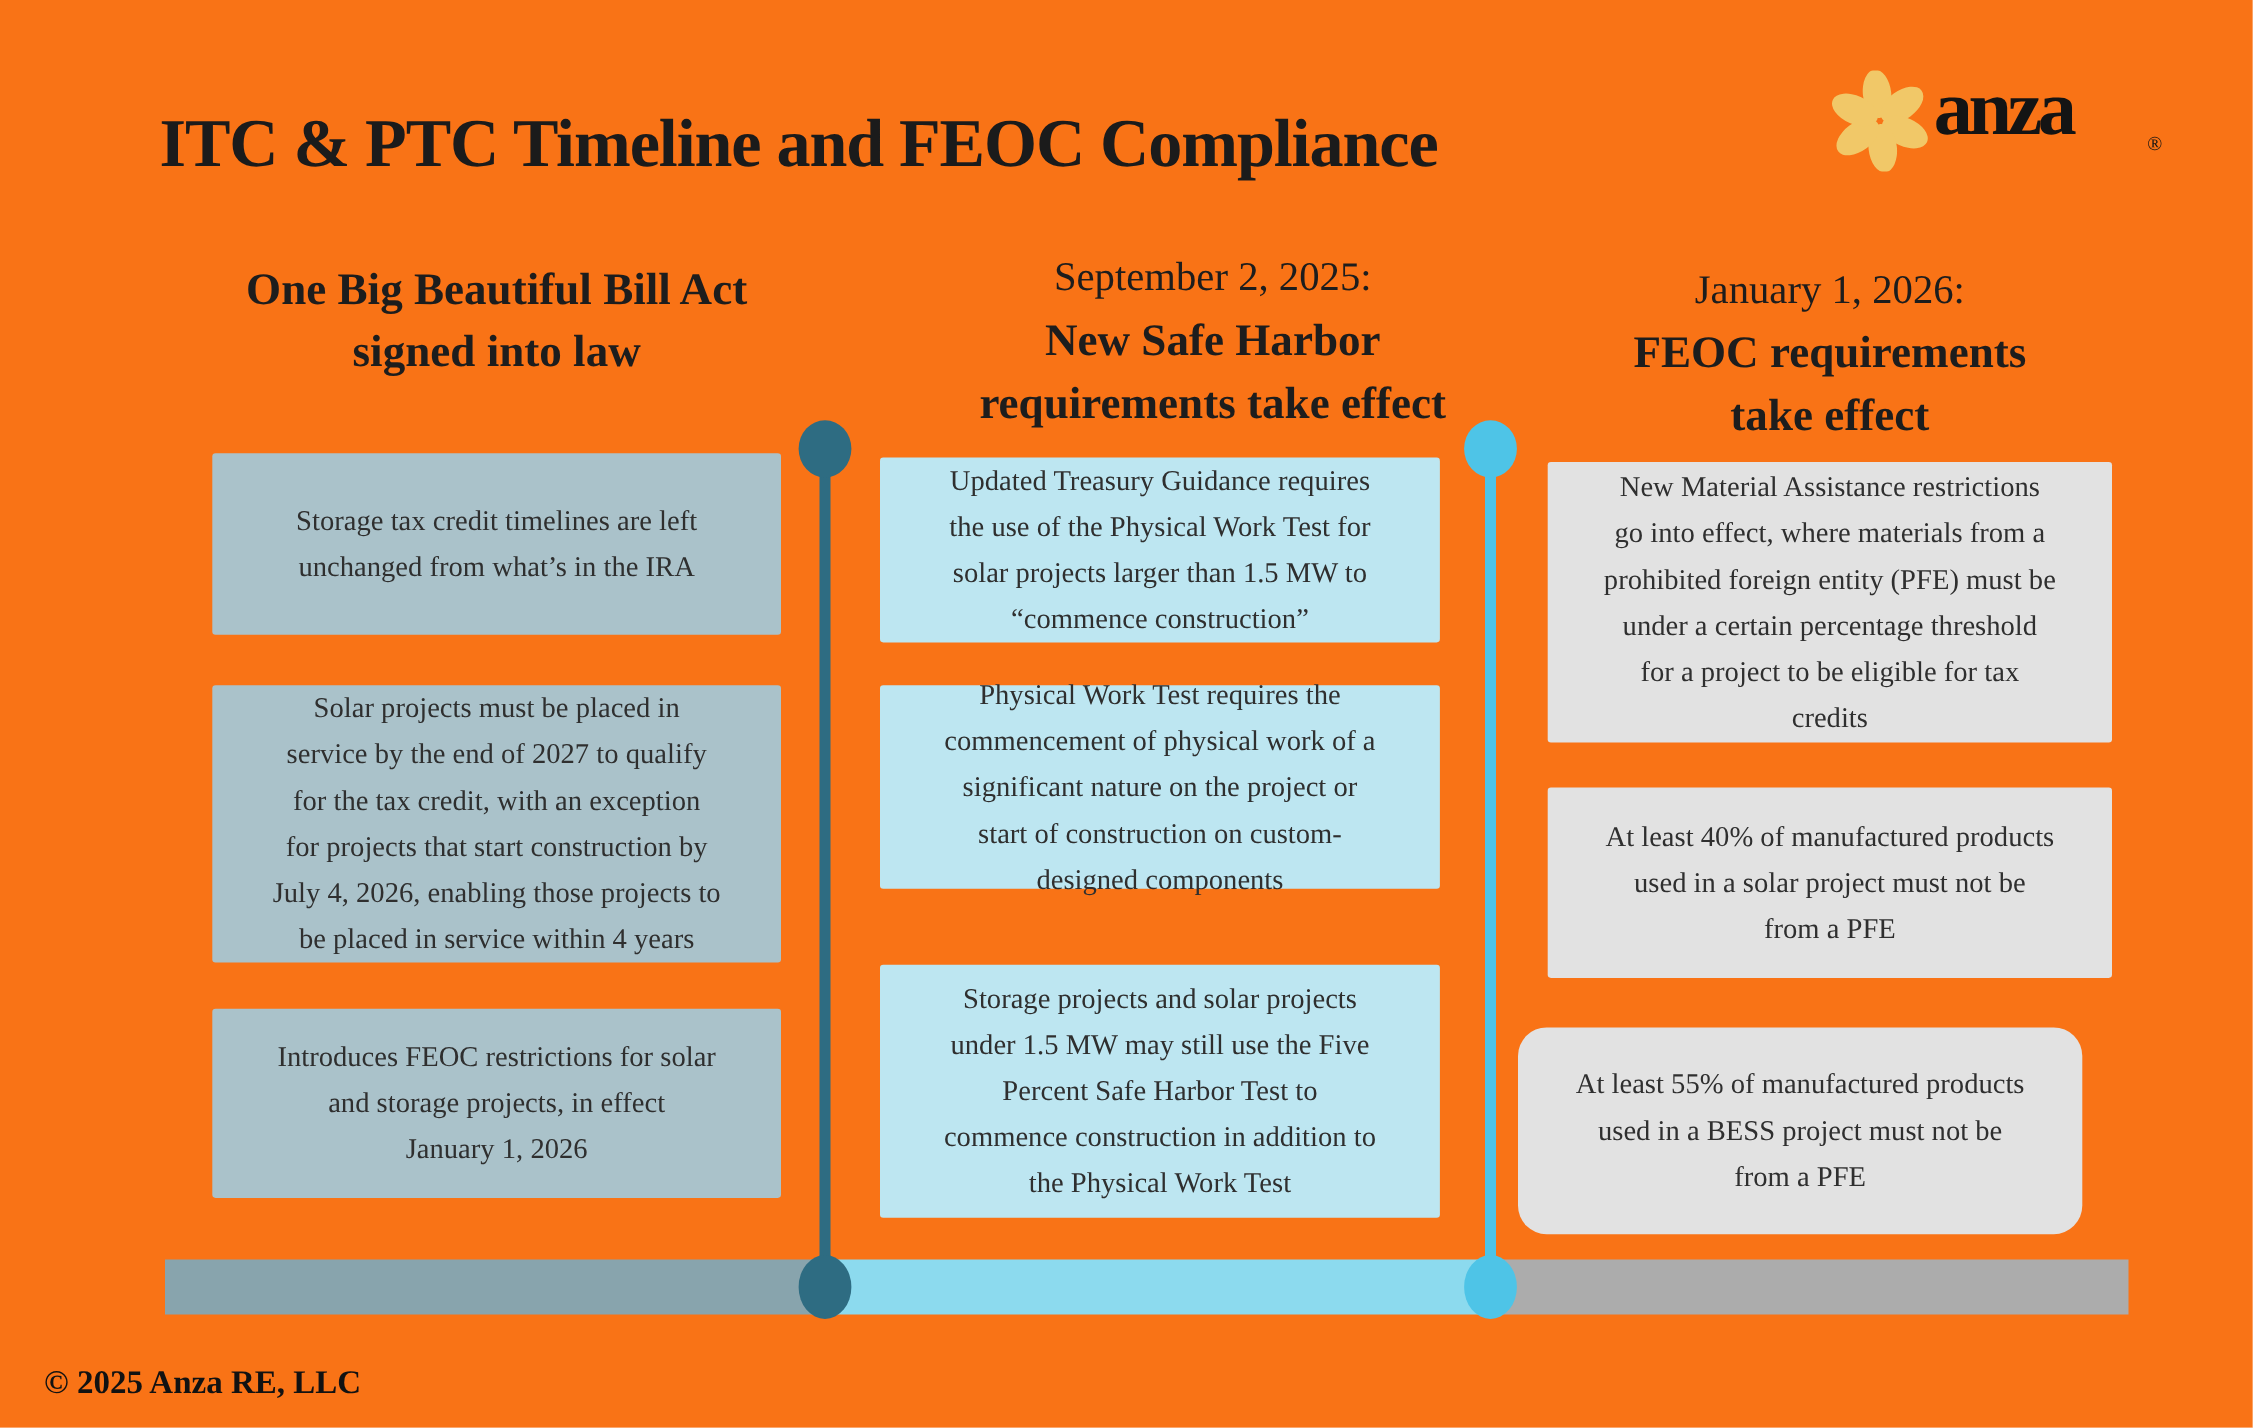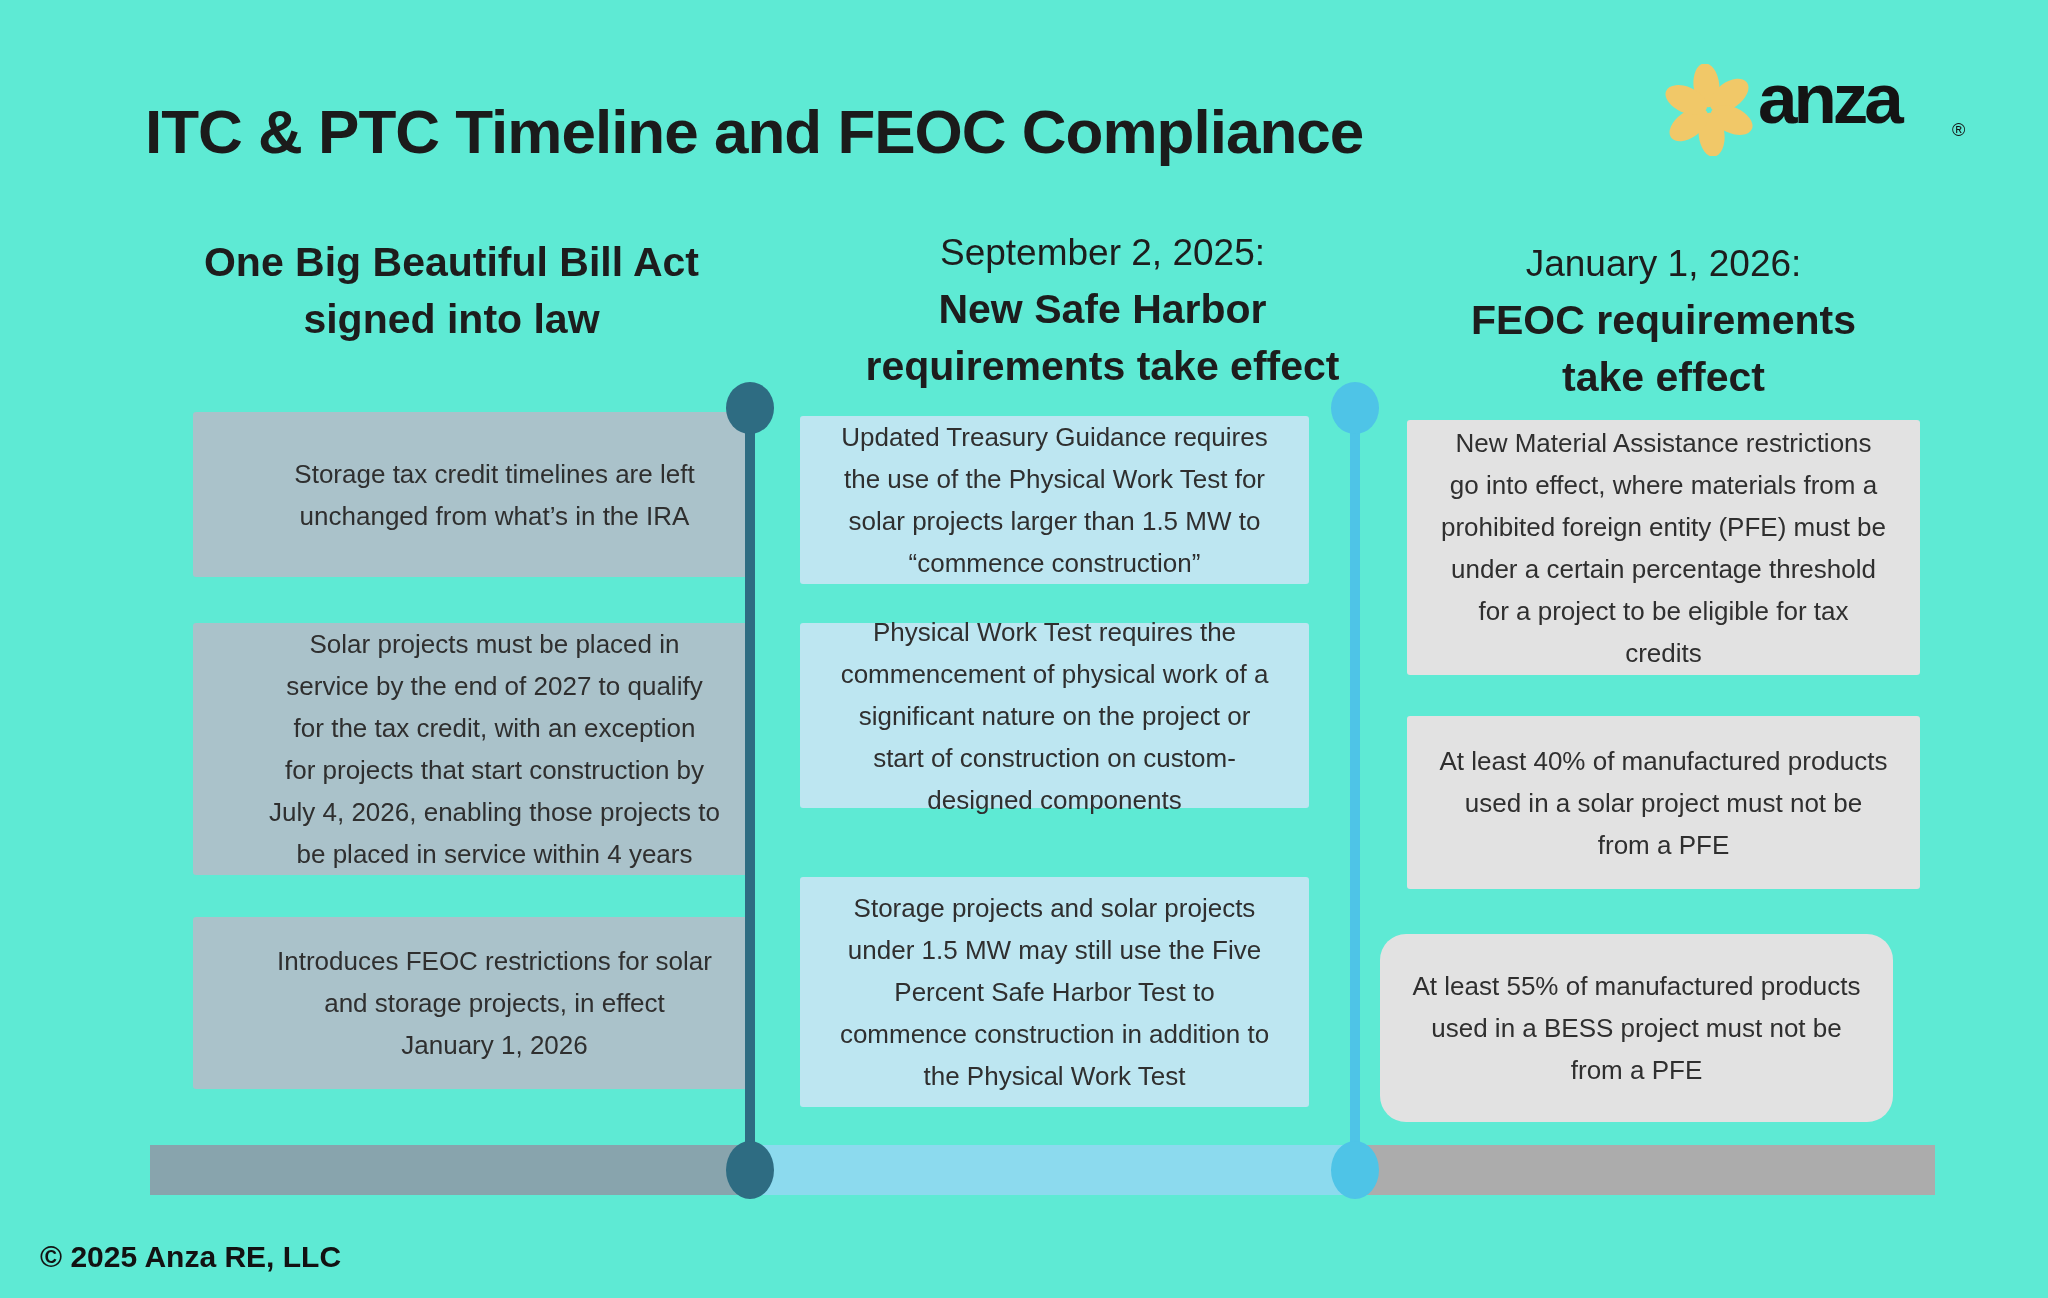--- a/index.html
+++ b/index.html
@@ -1,18 +1,18 @@
 <!DOCTYPE html>
 <html><head>
 <meta charset="utf-8">
 <style>
   html,body{margin:0;padding:0;background:#ffffff;}
   .canvas{
-    position:relative;width:2048px;height:1298px;background:#5eead4;overflow:hidden;
-    font-family:Liberation Sans, sans-serif;
+    position:relative;width:2048px;height:1298px;background:#f97316;overflow:hidden;
+    font-family:Liberation Serif, serif;
   }
   .page-title{
     position:absolute;left:145px;top:96px;
     font-size:62px;font-weight:700;letter-spacing:-1px;color:#1b1b1b;white-space:nowrap;
   }
   
   .logo{position:absolute;left:1660px;top:40px;width:350px;height:140px;}
   .logo-flower{position:absolute;left:3px;top:24px;width:92px;height:92px;}
   .logo-text{position:absolute;left:98px;top:12px;font-size:71px;font-weight:700;letter-spacing:-4px;color:#141414;line-height:94px;}
   .logo-reg{position:absolute;left:292px;top:80px;font-size:18px;color:#141414;}
@@ -22,21 +22,21 @@
   .col-heading{font-size:41px;font-weight:700;line-height:57px;white-space:pre-line;}
   .hdr-1{left:193px;width:517px;top:234px;}
   .hdr-2{left:848px;width:509px;top:224px;}
   .hdr-3{left:1407px;width:513px;top:235px;}
   
   .box{
     position:absolute;border-radius:3px;display:flex;align-items:center;justify-content:center;
     text-align:center;
   }
   .box-text{font-size:26px;line-height:42px;color:#2f2f2f;white-space:pre-line;}
-  .bg-c1{background:#aac2ca;padding-left:43px;}
+  .bg-c1{background:#aac2ca;}
   .bg-c2{background:#bde6f1;}
   .bg-c3{background:#e2e2e2;}
   .b-c1-0{left:193px;top:412px;width:517px;height:165px;}
   .b-c1-1{left:193px;top:623px;width:517px;height:252px;}
   .b-c1-2{left:193px;top:917px;width:517px;height:172px;}
   .b-c2-0{left:800px;top:416px;width:509px;height:168px;}
   .b-c2-1{left:800px;top:623px;width:509px;height:185px;}
   .b-c2-2{left:800px;top:877px;width:509px;height:230px;}
   .b-c3-0{left:1407px;top:420px;width:513px;height:255px;}
   .b-c3-1{left:1407px;top:716px;width:513px;height:173px;}

